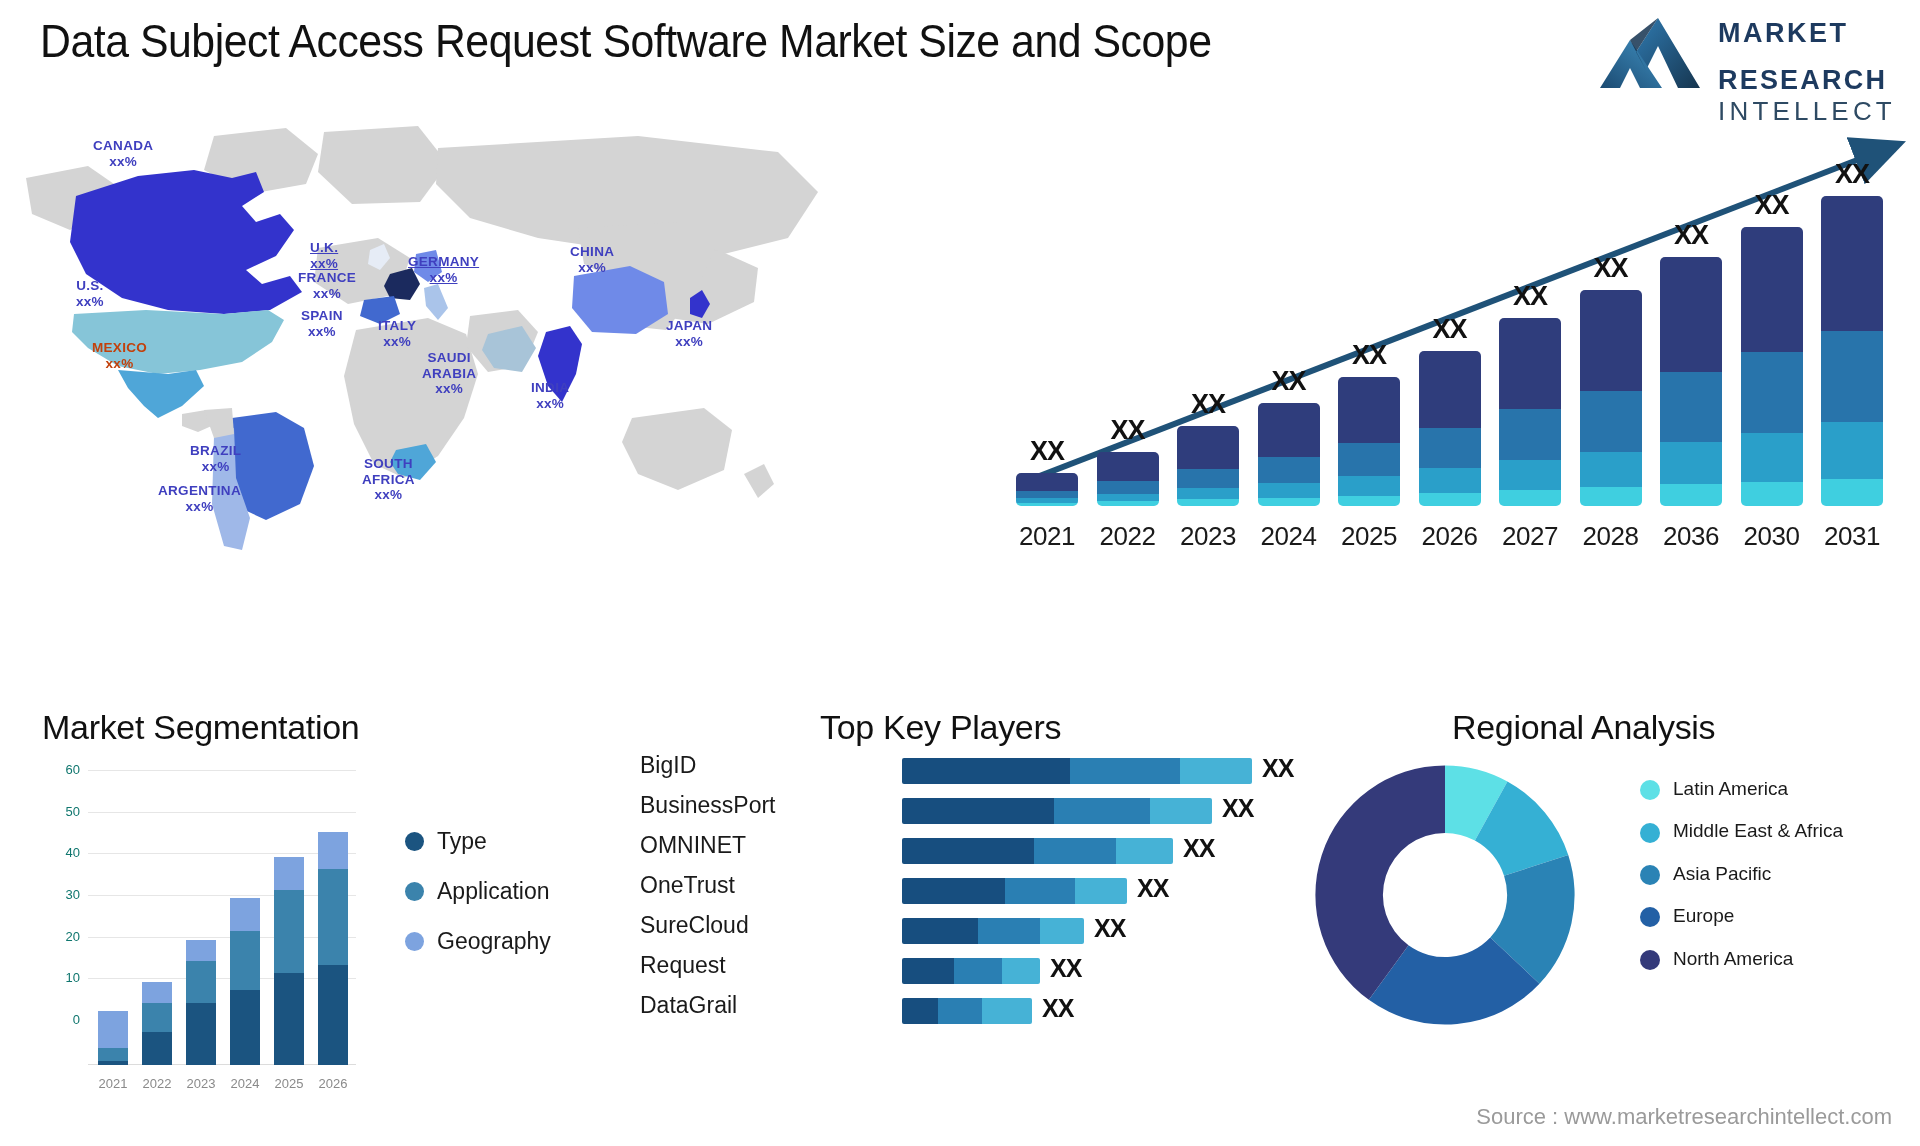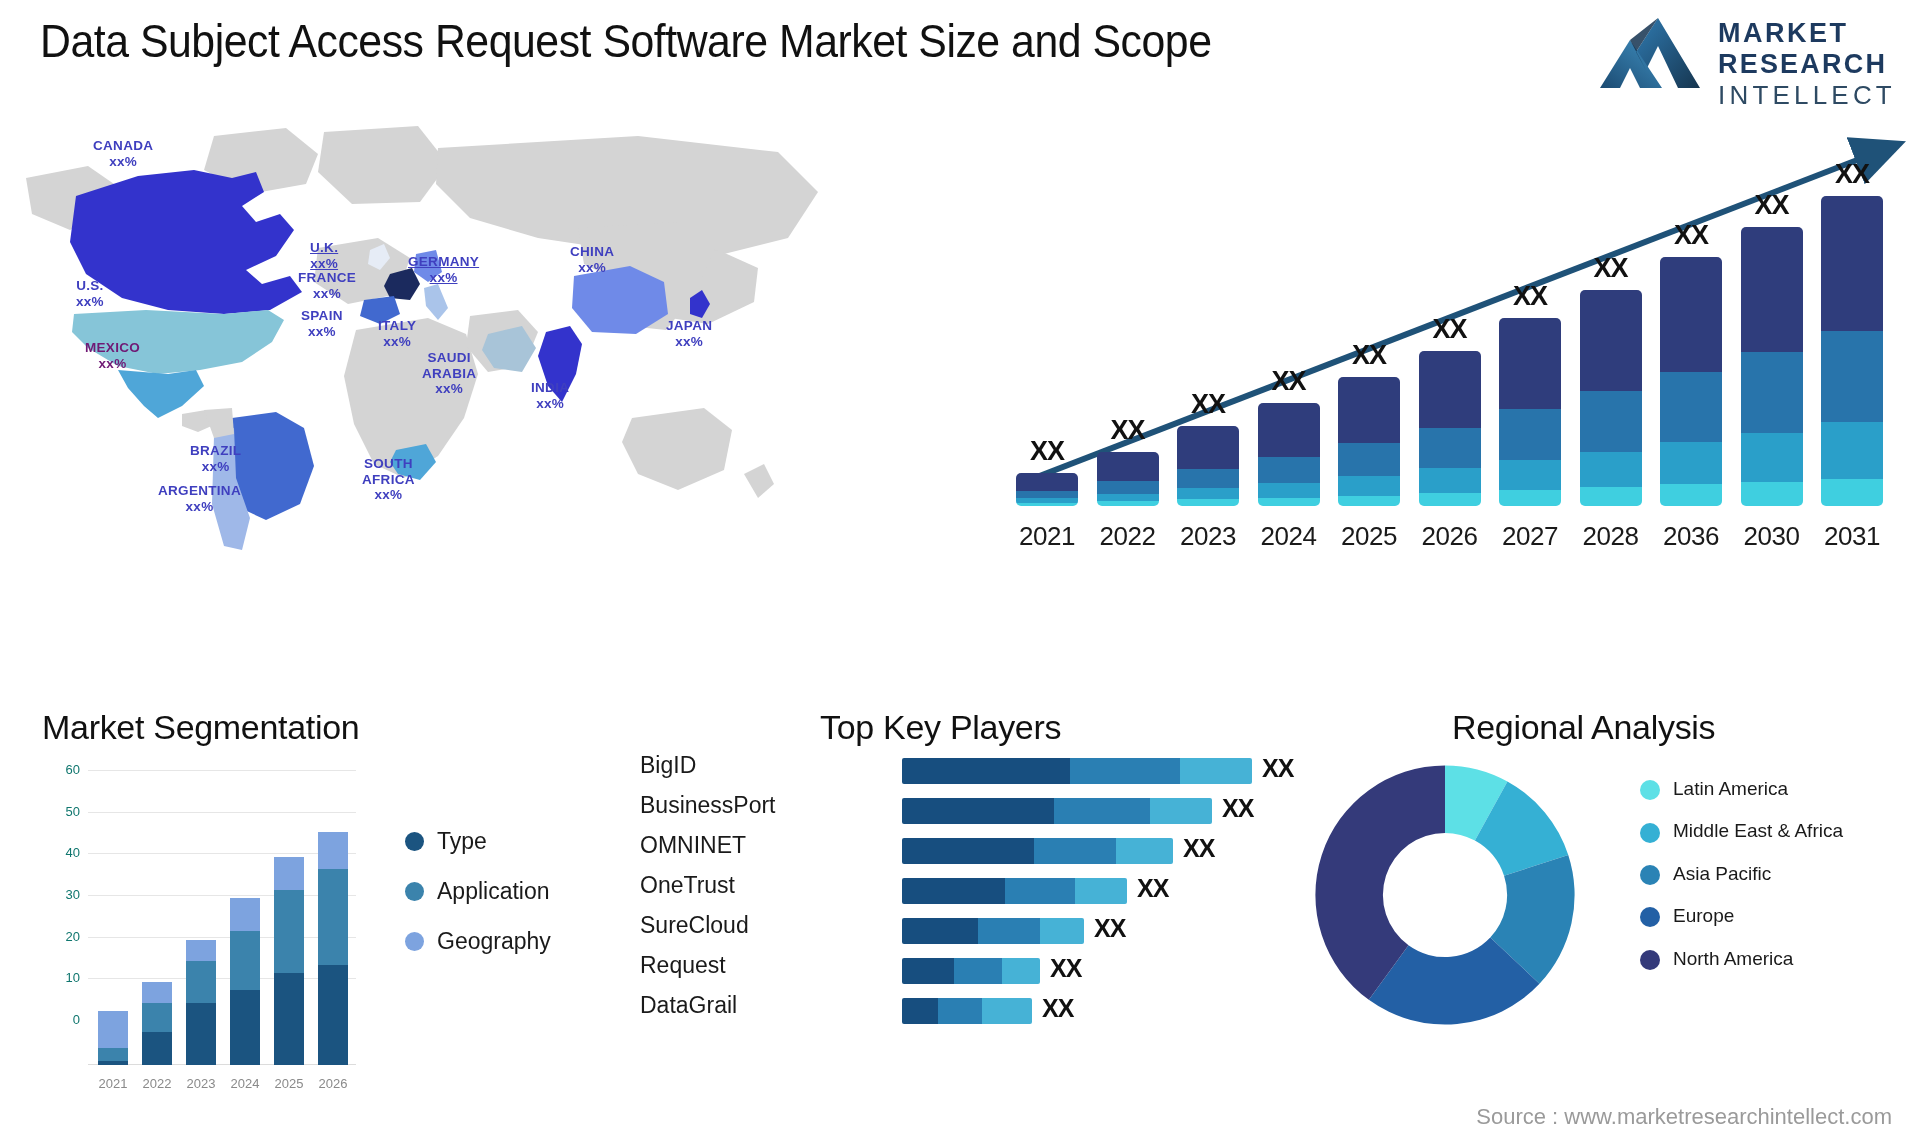--- a/index.html
+++ b/index.html
@@ -18,21 +18,21 @@
     font-size:46px;font-weight:400;color:#111111;
     letter-spacing:-0.5px;white-space:nowrap;
     transform:scaleX(0.93);transform-origin:left center;
   }
   #brand-logo{position:absolute;right:20px;top:12px;width:300px;height:96px;}
   #brand-logo .logo-text{
     position:absolute;left:118px;top:8px;
     color:#1d3a5f;line-height:1.0;
   }
   #brand-logo .lt1{font-size:27px;font-weight:bold;letter-spacing:2.5px;}
-  #brand-logo .lt2{font-size:27px;font-weight:bold;letter-spacing:2.2px;margin-top:4px;}
+  #brand-logo .lt2{font-size:27px;font-weight:bold;letter-spacing:2.2px;margin-top:20px;}
   #brand-logo .lt3{font-size:26px;font-weight:400;letter-spacing:4.2px;color:#2e4a63;margin-top:4px;}
 
   
   #world-map-panel{position:absolute;left:18px;top:118px;width:860px;height:440px;}
   .map-label{
     position:absolute;color:#3f3fbf;font-weight:bold;
     font-size:13.5px;line-height:1.15;text-align:center;
     letter-spacing:.3px;white-space:nowrap;
   }
   .map-label .pct{display:block;font-weight:bold;}
@@ -171,21 +171,21 @@
 
       <path d="M528 214 L552 208 L564 226 L558 256 L544 284 L530 268 L520 238 Z" fill="#3333cc"></path>
 
       <path d="M556 158 L612 148 L646 164 L650 196 L618 216 L574 214 L554 190 Z" fill="#6f8ae8"></path>
 
       <path d="M672 180 L684 172 L692 186 L684 200 L672 196 Z" fill="#3333cc"></path>
     </svg>
     <div id="map-labels">
         <div class="map-label" style="left: 75px; top: 20px; color: rgb(63, 63, 191);"><span style="white-space: pre;">CANADA</span><span class="pct">xx%</span></div>
         <div class="map-label" style="left: 58px; top: 160px; color: rgb(63, 63, 191);"><span style="white-space: pre;">U.S.</span><span class="pct">xx%</span></div>
-        <div class="map-label" style="left: 67px; top: 222px; color: #701a75;"><span style="white-space: pre;">MEXICO</span><span class="pct">xx%</span></div>
+        <div class="map-label" style="left: 74px; top: 222px; color: #c2410c;"><span style="white-space: pre;">MEXICO</span><span class="pct">xx%</span></div>
         <div class="map-label" style="left: 172px; top: 325px; color: rgb(63, 63, 191);"><span style="white-space: pre;">BRAZIL</span><span class="pct">xx%</span></div>
         <div class="map-label" style="left: 140px; top: 365px; color: rgb(63, 63, 191);"><span style="white-space: pre;">ARGENTINA</span><span class="pct">xx%</span></div>
         <div class="map-label" style="left: 292px; top: 122px; color: rgb(63, 63, 191); text-decoration: underline;"><span style="white-space: pre;">U.K.</span><span class="pct">xx%</span></div>
         <div class="map-label" style="left: 280px; top: 152px; color: rgb(63, 63, 191);"><span style="white-space: pre;">FRANCE</span><span class="pct">xx%</span></div>
         <div class="map-label" style="left: 283px; top: 190px; color: rgb(63, 63, 191);"><span style="white-space: pre;">SPAIN</span><span class="pct">xx%</span></div>
         <div class="map-label" style="left: 390px; top: 136px; color: rgb(63, 63, 191); text-decoration: underline;"><span style="white-space: pre;">GERMANY</span><span class="pct">xx%</span></div>
         <div class="map-label" style="left: 360px; top: 200px; color: rgb(63, 63, 191);"><span style="white-space: pre;">ITALY</span><span class="pct">xx%</span></div>
         <div class="map-label" style="left: 404px; top: 232px; color: rgb(63, 63, 191);"><span style="white-space: pre;">SAUDI
 ARABIA</span><span class="pct">xx%</span></div>
         <div class="map-label" style="left: 344px; top: 338px; color: rgb(63, 63, 191);"><span style="white-space: pre;">SOUTH

